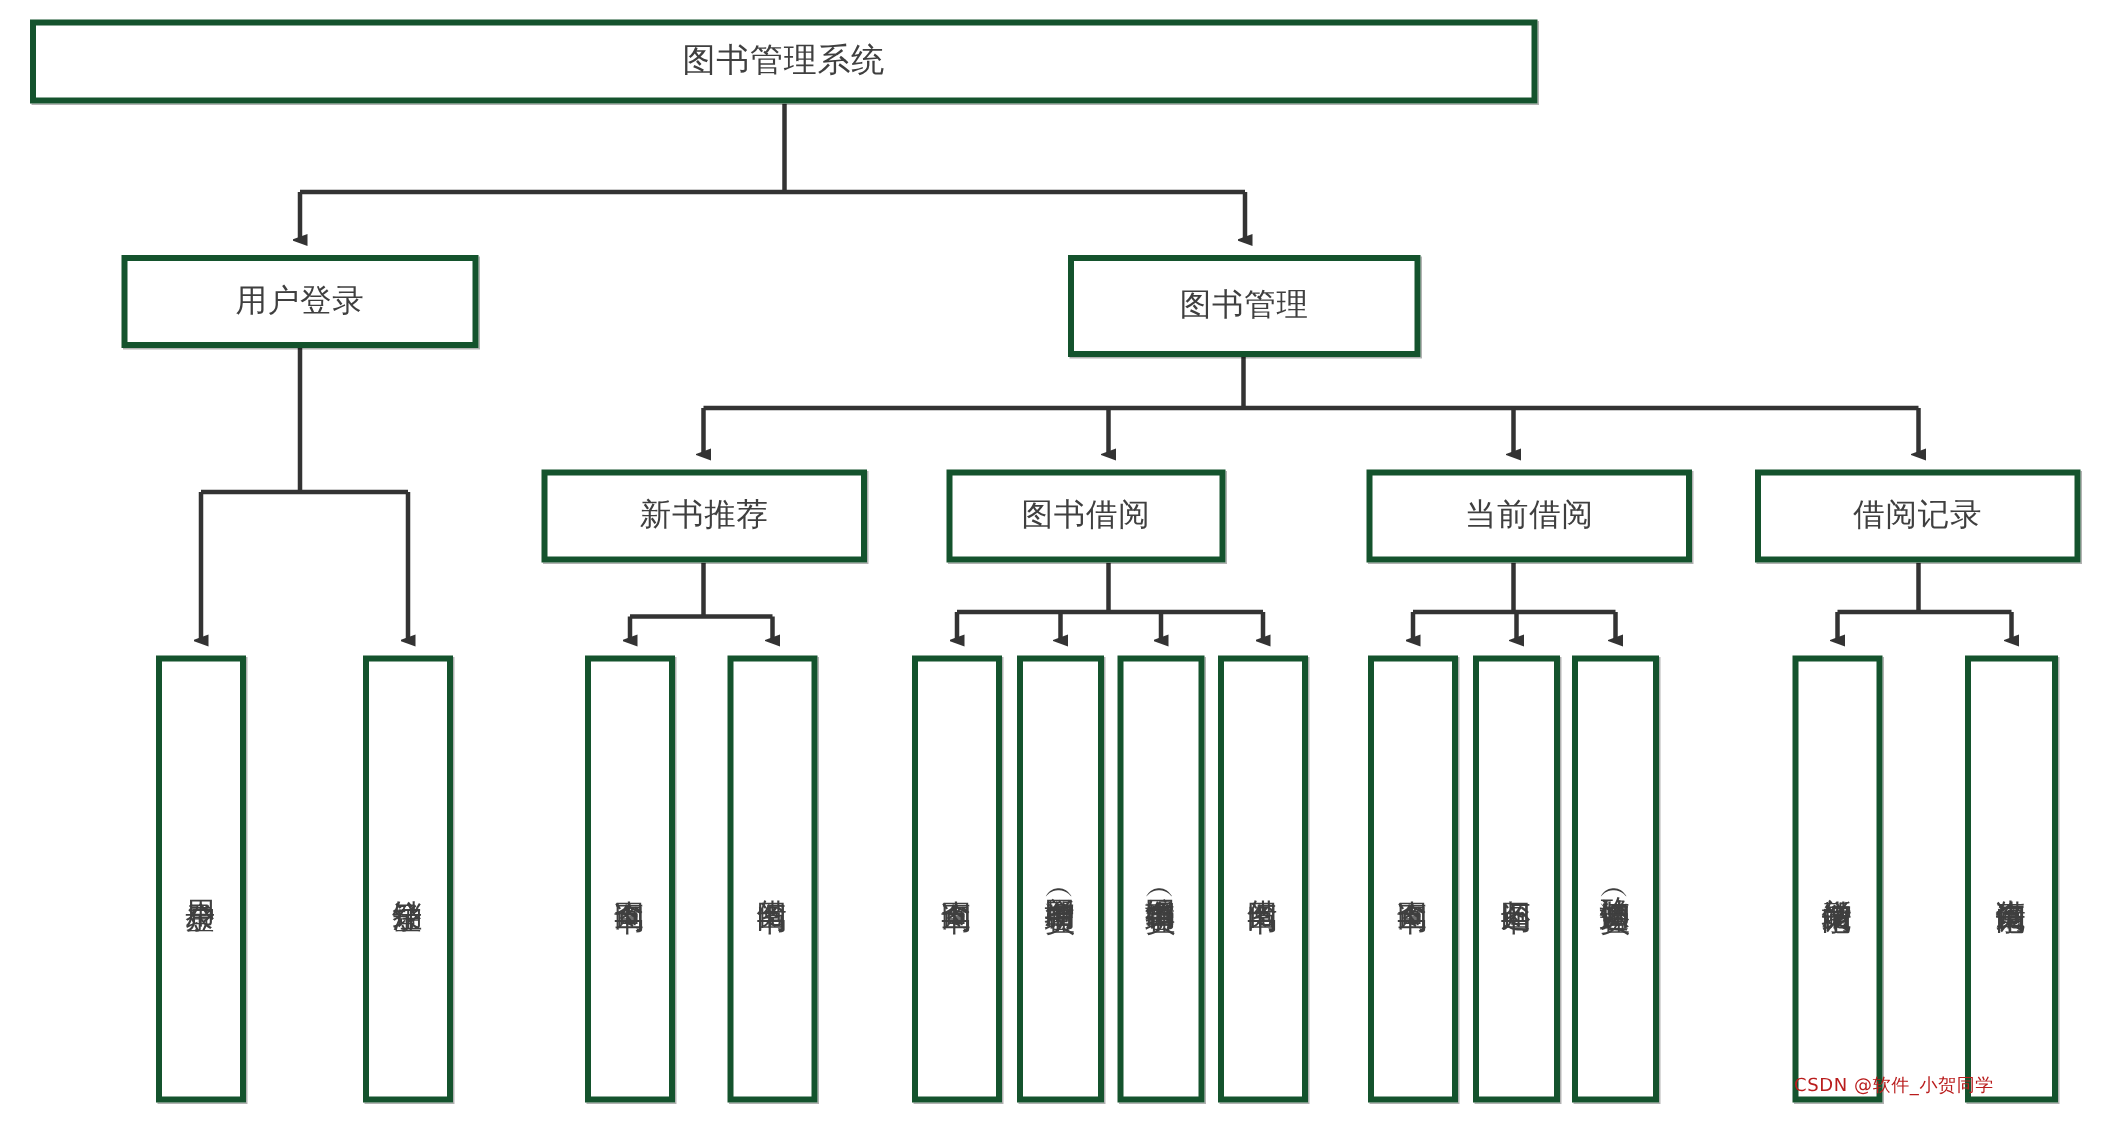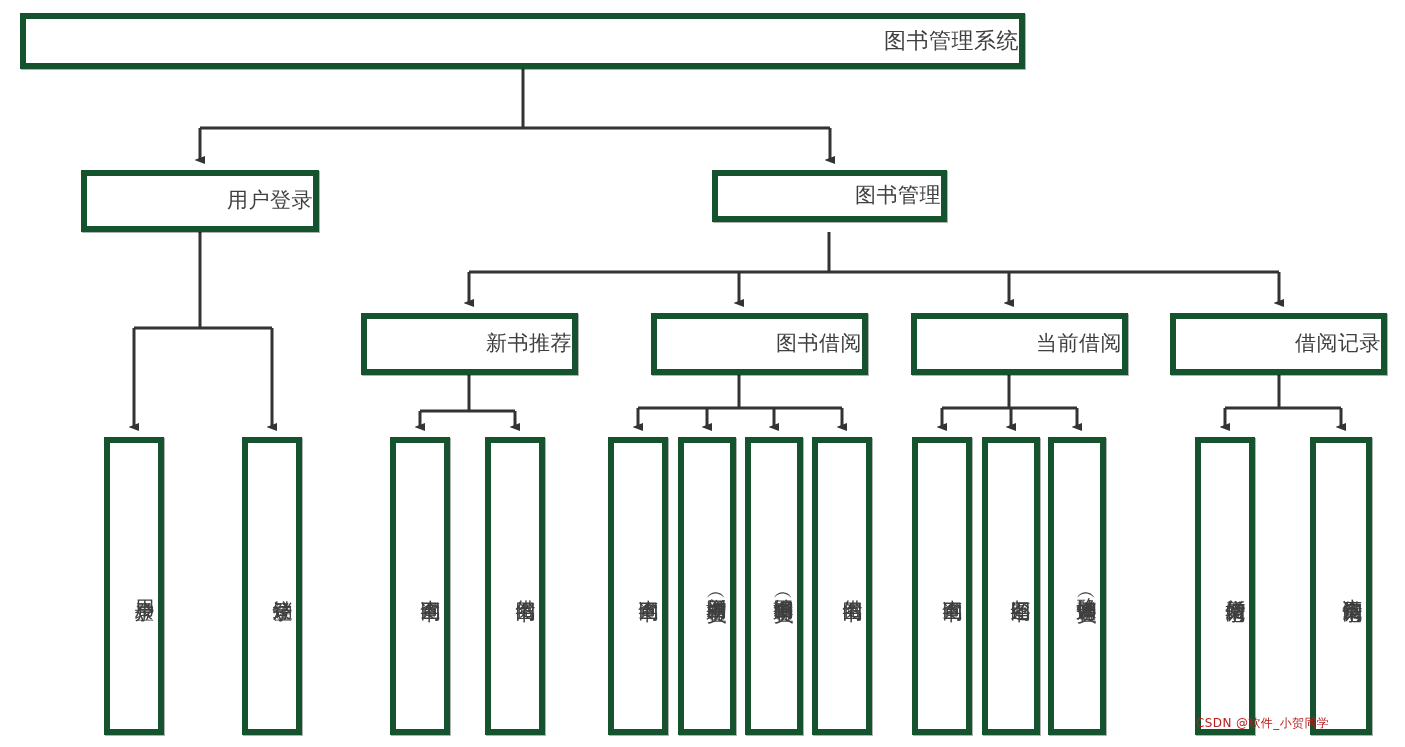--- a/index.html
+++ b/index.html
@@ -23,24 +23,24 @@
     left: 0;
     top: 0;
     width: 1405px;
     height: 747px;
     pointer-events: none;
   }
   .node {
     position: absolute;
     box-sizing: border-box;
     background: #ffffff;
-    border: 6px solid #14532d;
+    border: 4px solid #14532d;
     display: flex;
     align-items: center;
-    justify-content: flex-end;
+    justify-content: center;
     box-shadow: 1px 1px 0 rgba(0,0,0,0.30);
   }
   .node .label {
     color: #3f3f3f;
     font-size: 21px;
     line-height: 1.22;
     letter-spacing: 0.5px;
     white-space: nowrap;
     text-align: center;
   }
@@ -116,28 +116,28 @@
     </g>
   </svg>
 
   <div class="node root" style="left:20px; top:13px; width:1005px; height:56px;">
     <span class="label">图书管理系统</span>
   </div>
 
   <div class="node" style="left:81px; top:170px; width:238px; height:62px;">
     <span class="label">用户登录</span>
   </div>
-  <div class="node" style="left:712px; top:170px; width:235px; height:52px;">
+  <div class="node" style="left:712px; top:170px; width:235px; height:68px;">
     <span class="label">图书管理</span>
   </div>
 
   <div class="node" style="left:361px; top:313px; width:217px; height:62px;">
     <span class="label">新书推荐</span>
   </div>
-  <div class="node" style="left:631px; top:313px; width:217px; height:62px;margin-left:20px;">
+  <div class="node" style="left:631px; top:313px; width:186px; height:62px;">
     <span class="label">图书借阅</span>
   </div>
   <div class="node" style="left:911px; top:313px; width:217px; height:62px;">
     <span class="label">当前借阅</span>
   </div>
   <div class="node" style="left:1170px; top:313px; width:217px; height:62px;font-family:Liberation Serif, serif;">
     <span class="label">借阅记录</span>
   </div>
 
   <div class="node vertical" style="left:104px; top:437px; width:60px; height:298px;">

